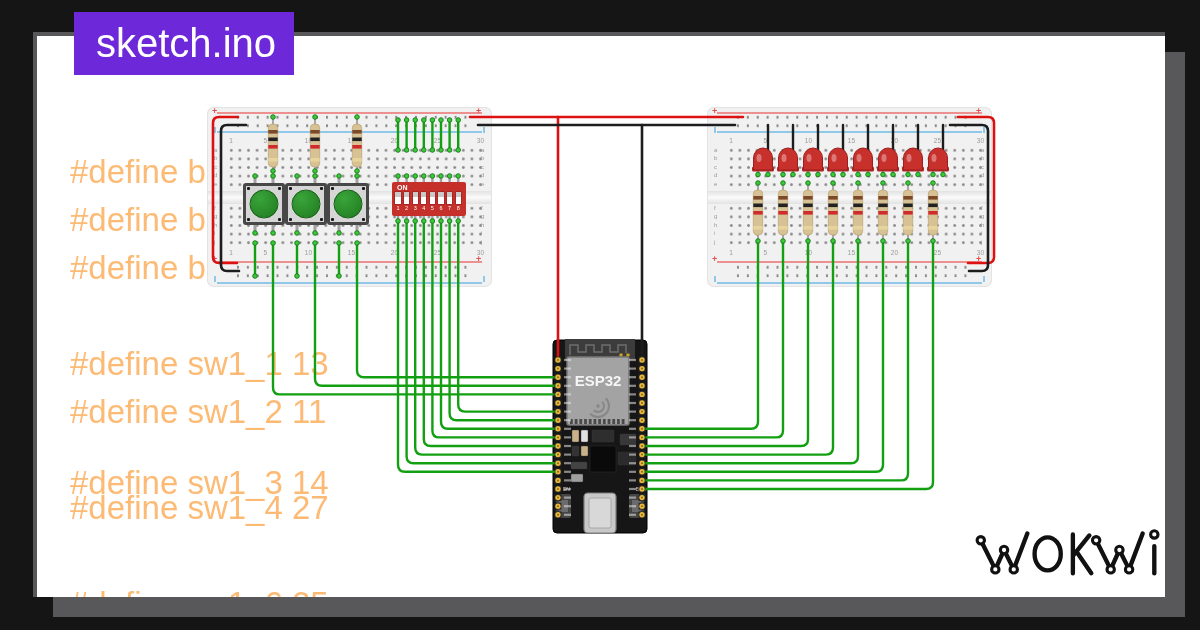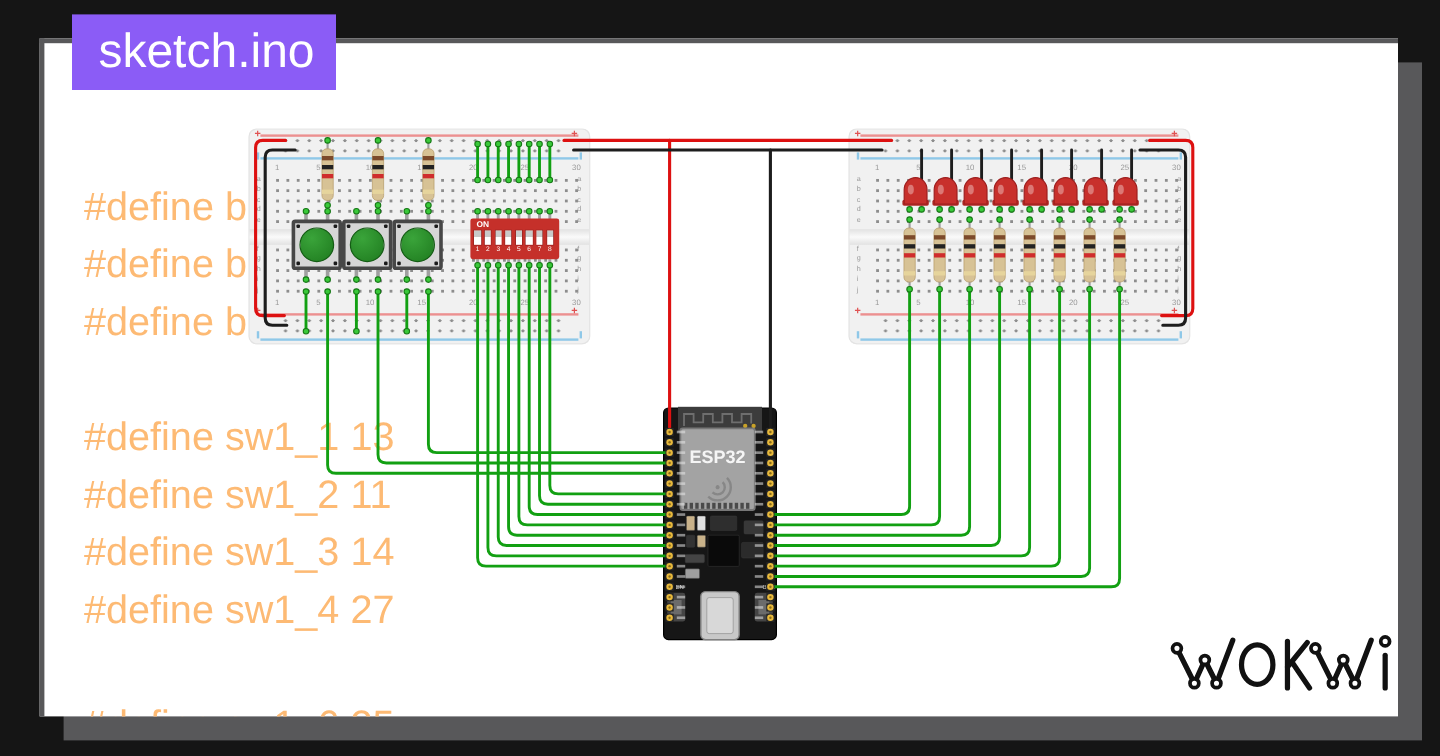--- a/index.html
+++ b/index.html
@@ -29,40 +29,40 @@
     border:3px solid #474747;border-radius:3px;box-sizing:border-box;z-index:6}
   .bdot{position:absolute;width:3px;height:3px;background:#1a1a1a;border-radius:1px}
   .bcap{position:absolute;left:50%;top:50%;transform:translate(-50%,-50%);width:27px;height:27px;
     border-radius:50%;background:radial-gradient(circle at 35% 30%,#3aa43a,#1e7a1e);border:1px solid #145c14}
   .dip{position:absolute;left:392px;top:182px;width:74px;height:34px;background:#c5302a;
     border-radius:2px;z-index:6}
   .dip-on{position:absolute;left:5px;top:2px;color:#ffffff;font-size:7px;font-weight:bold}
   .dip-slider{position:absolute;top:10px;width:5.4px;height:12px;
     background:linear-gradient(#c9c9c9 45%,#ffffff 45%);box-shadow:0 0 0 0.5px #8a1f1f}
   .dip-num{position:absolute;top:23px;width:8px;text-align:center;color:#ffffff;font-size:5.5px}
-  .tab{position:absolute;left:60px;top:12px;width:220px;height:63px;background:#8b5cf6;z-index:10}
+  .tab{position:absolute;left:74px;top:12px;width:220px;height:63px;background:#6d28d9;z-index:10}
   .tab span{display:block;padding-left:22px;line-height:62px;font-size:40px;color:#ffffff}
   .logo{position:absolute;left:974px;top:519px;width:190px;height:62px;z-index:9}
   .sr{position:absolute;width:1px;height:1px;overflow:hidden;clip:rect(0 0 0 0);white-space:nowrap}
 </style>
 </head>
 <body>
 
 <div id="root">
   <div class="frame"></div>
 
   <div class="clip">
     <div class="stage" id="stage">
 
       <div class="code-line" style="top:153px">#define b</div>
       <div class="code-line" style="top:201px">#define b</div>
       <div class="code-line" style="top:249px">#define b</div>
       <div class="code-line" style="top:345px">#define sw1_1 13</div>
       <div class="code-line" style="top:393px">#define sw1_2 11</div>
-      <div class="code-line" style="top:441px">#define sw1_3 14</div>
+      <div class="code-line" style="top:464px">#define sw1_3 14</div>
       <div class="code-line" style="top:489px">#define sw1_4 27</div>
       <div class="code-line" style="top:585px">#define sw1_6 25</div>
 
       <svg class="layer" id="esp-layer">
           <rect x="553" y="340" width="94" height="193" rx="4" fill="#161616" stroke="#000" stroke-width="1"></rect>
           <rect x="565" y="339" width="70" height="21" fill="#3c3c3c"></rect>
           <path d="M570 355 V345 H578 V352 H586 V345 H594 V352 H602 V345 H610 V352 H618 V345 H626 V353" fill="none" stroke="#6e6e6e" stroke-width="1.5"></path>
           <circle cx="621" cy="355" r="1.8" fill="#c9a227"></circle>
           <circle cx="628" cy="355" r="1.8" fill="#c9a227"></circle>
           <rect x="567" y="357" width="62" height="68" rx="2" fill="#a3a3a3" stroke="#787878" stroke-width="1.5"></rect>

